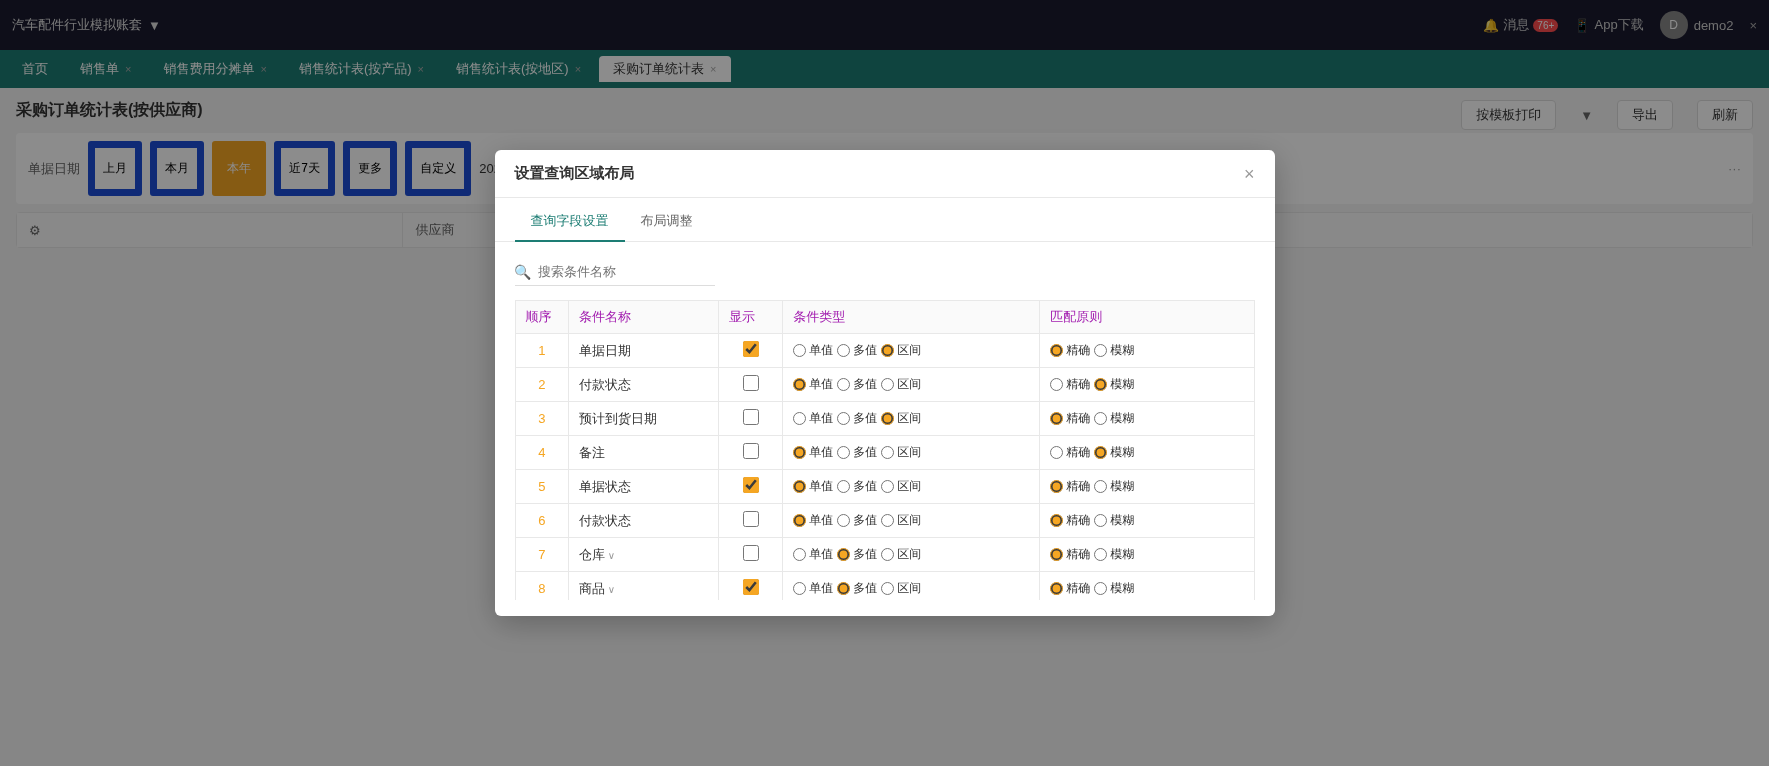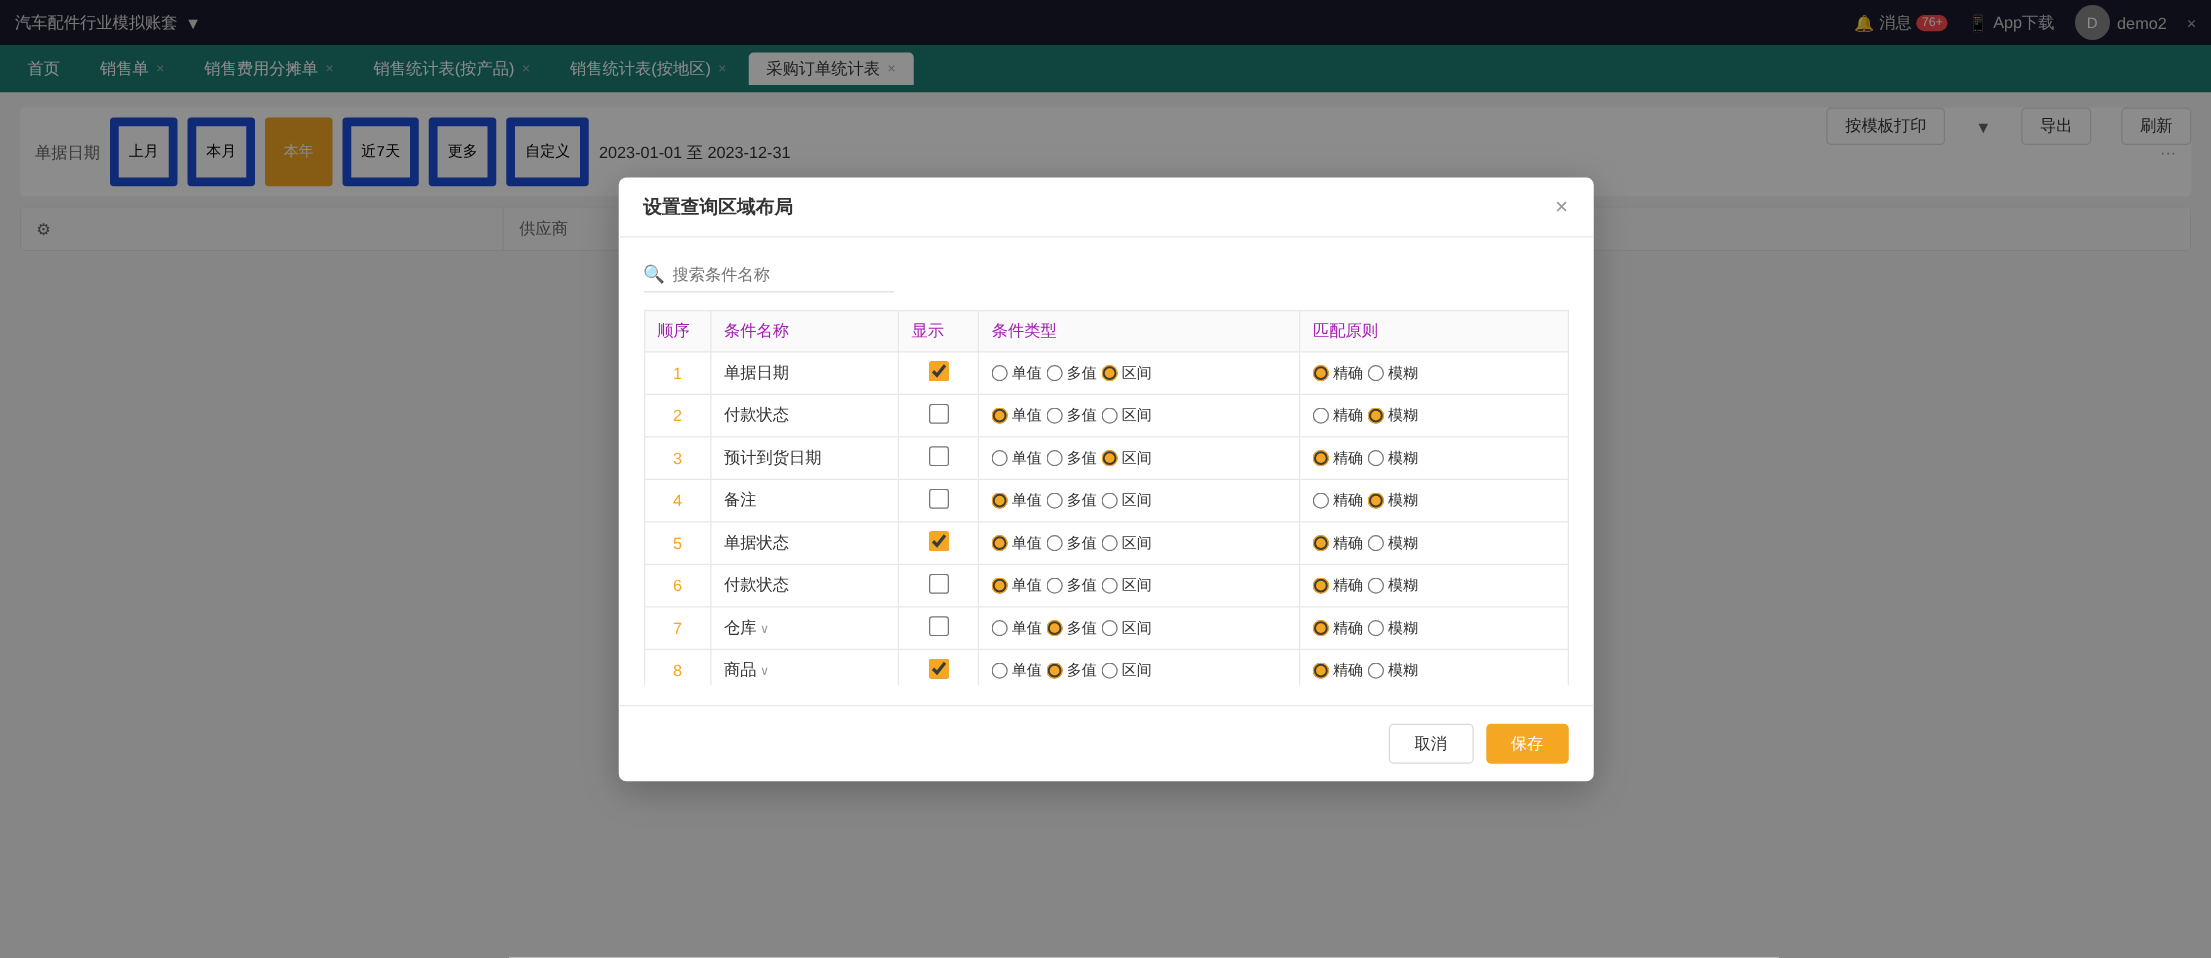--- a/index.html
+++ b/index.html
@@ -1,21 +1,21 @@
 <!DOCTYPE html>
 <html><head>
   <meta charset="utf-8">
   <style>
     * { box-sizing: border-box; margin: 0; padding: 0; }
     body { font-family: "Microsoft YaHei", Arial, sans-serif; font-size: 13px; background: #f0f2f5; overflow: hidden; }
 
     
     .top-nav {
       background: #1a1a2e;
-      height: 36px;
+      height: 50px;
       display: flex;
       align-items: center;
       justify-content: space-between;
       padding: 0 12px;
       color: #ccc;
     }
     .top-nav-left { font-size: 13px; color: #ddd; display: flex; align-items: center; gap: 6px; }
     .top-nav-right { display: flex; align-items: center; gap: 16px; font-size: 13px; color: #ccc; }
     .badge-red {
       background: #ff4d4f;
@@ -222,20 +222,21 @@
     <span>销售统计表(按地区)</span>
     <span class="close-x">×</span>
   </div>
   <div class="tab-item active">
     <span>采购订单统计表</span>
     <span class="close-x">×</span>
   </div>
 </div>
 
 <div class="page-area">
+  <div class="page-title">采购订单统计表(按供应商)</div>
 
   <div class="page-actions">
     <button class="btn-white">按模板打印</button>
     <span style="cursor:pointer; color:#666;">▼</span>
     <button class="btn-white">导出</button>
     <button class="btn-white">刷新</button>
   </div>
 
   <div class="filter-bar">
     <span class="filter-label">单据日期</span>
@@ -264,20 +265,28 @@
   </div>
 
   <div class="modal-backdrop">
     <div class="modal">
 
       <div class="modal-header">
         <span class="modal-header-title">设置查询区域布局</span>
         <span class="modal-close">×</span>
       </div>
 
+      <div class="modal-tabs">
+        <div class="modal-tab active">
+          <span>查询字段设置</span>
+        </div>
+        <div class="modal-tab">
+          <span>布局调整</span>
+        </div>
+      </div>
 
       <div class="modal-body">
 
         <div class="search-box">
           <span class="search-icon-span">🔍</span>
           <input type="text" placeholder="搜索条件名称" style="">
         </div>
 
         <div class="table-scroll-wrap">
           <table class="config-table">
@@ -554,19 +563,15 @@
                         <span>模糊</span>
                       </label>
                     </div>
                   </td>
                 </tr>
               </tbody>
           </table>
         </div>
       </div>
 
-      <div class="modal-footer">
-        <button class="btn-cancel">取消</button>
-        <button class="btn-save">保存</button>
-      </div>
     </div>
   </div>
 </div>
 
 </body></html>

